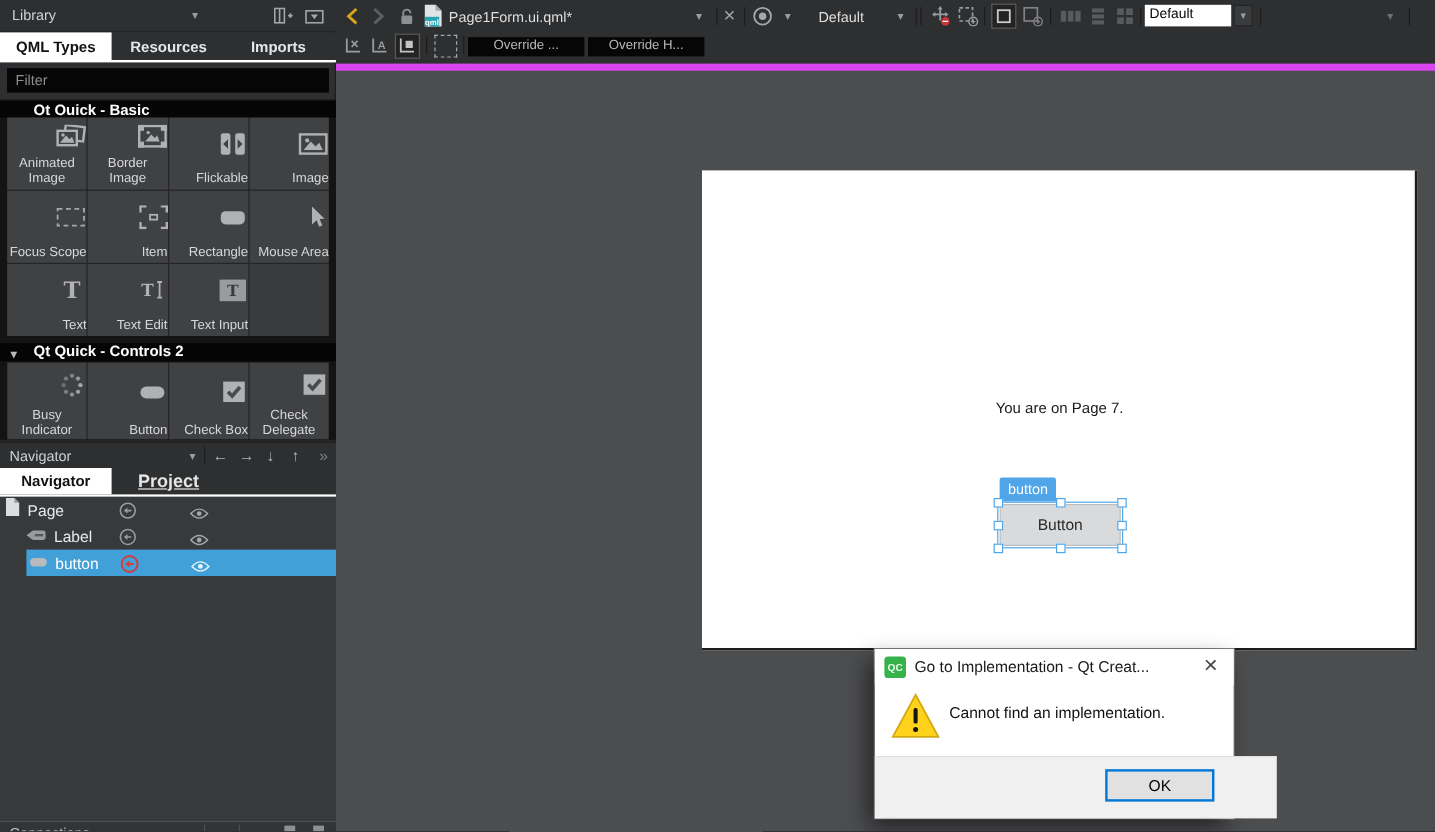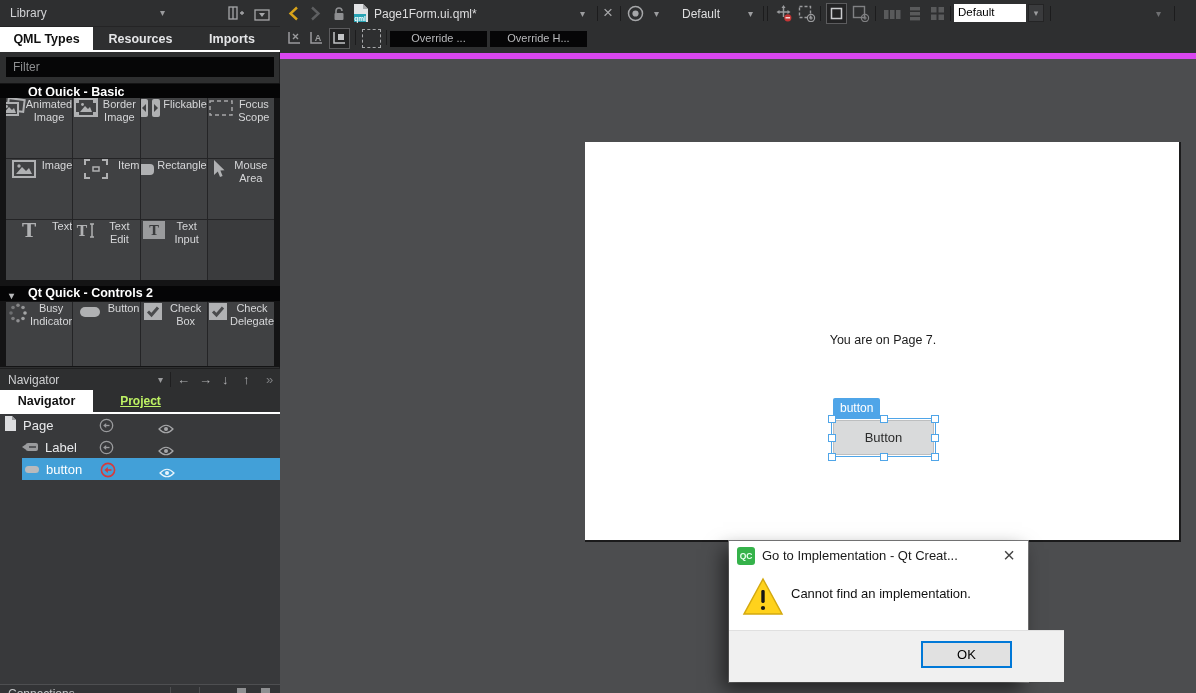--- a/index.html
+++ b/index.html
@@ -25,21 +25,21 @@
     position:absolute; left:6px; top:57px; width:268px; height:20px;
     background:#060607; border:1px solid #060607; color:#c8c9cb;
     font-size:12px; padding:0 6px; font-family:"Liberation Sans",sans-serif; outline:none;
   }
   .filter-input::placeholder { color:#8e8f91; }
 
   .lib-region { left:0; top:83px; width:280px; height:284px; background:#141415; overflow:hidden; }
   .sec-header { position:absolute; left:0; width:280px; background:#050506; color:#fff; font-weight:bold; font-size:12.5px; overflow:hidden; }
   .sec-caret { position:absolute; left:9px; top:2px; font-size:10px; color:#b8b9bb; }
   .tile-grid { position:absolute; left:6px; width:268px; display:grid; grid-template-columns:repeat(4,1fr); gap:1px; background:#242426; }
-  .tile { background:#404143; height:60px; display:flex; align-items:flex-start; justify-content:flex-end; padding-bottom:3px; overflow:hidden; }
+  .tile { background:#404143; height:60px; display:flex; flex-direction:column; align-items:flex-end; justify-content:flex-end; padding-bottom:3px; overflow:hidden; }
   .tile .ticon { flex:1; display:flex; align-items:center; justify-content:center; }
   .tile .tlabel { font-size:11px; line-height:12.5px; color:#d6d7d9; text-align:center; }
   .tile.empty { background:#3a3b3d; }
 
   
   .nav-toolbar { left:0; top:368px; width:280px; height:22px; background:#2e2f30; border-top:1px solid #1f1f20; }
   .nav-title { position:absolute; left:8px; top:4px; font-size:12px; color:#cfd0d2; }
   .nav-arrow { position:absolute; top:3px; font-size:13px; color:#b0b1b3; }
   .nav-tabs { left:0; top:390px; width:280px; height:22px; background:#2e2f30; display:flex; }
   .nav-content { left:0; top:414px; width:280px; height:270px; background:#38393b; }
@@ -160,35 +160,35 @@
                 <rect x="15" y="1" width="8" height="18" rx="2" fill="#b0b1b3"></rect>
                 <polygon points="9,6 5,10 9,14" fill="#404143"></polygon>
                 <polygon points="17,6 21,10 17,14" fill="#404143"></polygon>
               </svg>
             </span>
           <span class="tlabel">Flickable</span>
         </div>
         <div class="tile">
           <span class="ticon">
               <svg width="26" height="20">
-                <rect x="2" y="3" width="22" height="14" fill="none" stroke="#a6a7a9" stroke-width="1.5" stroke-dasharray="4 3"></rect>
-              </svg>
-            </span>
-          <span class="tlabel">Focus Scope</span>
-        </div>
-
-        <div class="tile">
-          <span class="ticon">
-              <svg width="26" height="20">
                 <rect x="2" y="2" width="22" height="16" fill="none" stroke="#b0b1b3" stroke-width="2"></rect>
                 <circle cx="8" cy="7" r="1.7" fill="#b0b1b3"></circle>
                 <polygon points="5,15 11,8 15,12 18,9 21,15" fill="#b0b1b3"></polygon>
               </svg>
             </span>
           <span class="tlabel">Image</span>
+        </div>
+
+        <div class="tile">
+          <span class="ticon">
+              <svg width="26" height="20">
+                <rect x="2" y="3" width="22" height="14" fill="none" stroke="#a6a7a9" stroke-width="1.5" stroke-dasharray="4 3"></rect>
+              </svg>
+            </span>
+          <span class="tlabel">Focus Scope</span>
         </div>
         <div class="tile">
           <span class="ticon">
               <svg width="24" height="20">
                 <path d="M1 6 V1 H6 M18 1 H23 V6 M23 14 V19 H18 M6 19 H1 V14" fill="none" stroke="#b0b1b3" stroke-width="2"></path>
                 <rect x="9" y="8" width="6" height="4" fill="none" stroke="#b0b1b3" stroke-width="1.5"></rect>
               </svg>
             </span>
           <span class="tlabel">Item</span>
         </div>
@@ -296,21 +296,21 @@
       <span class="abs" style="left:170px; top:3px; width:1px; height:15px; background:#1f1f20;"></span>
       <span class="nav-arrow" style="left:177px;">←</span>
       <span class="nav-arrow" style="left:199px;">→</span>
       <span class="nav-arrow" style="left:222px;">↓</span>
       <span class="nav-arrow" style="left:243px;">↑</span>
       <span class="nav-arrow" style="left:266px; color:#7e7f81;">»</span>
     </div>
 
     <div class="abs nav-tabs">
       <div class="tab active" style="width:93px; font-weight:bold; font-size:12.5px; display:flex; align-items:center; justify-content:center; background:#fff; color:#111;">Navigator</div>
-      <div class="tab" style="width:95px; font-weight:bold; font-size:12px; display:flex; align-items:center; justify-content:center; color:#bef264;text-decoration:underline;">Project</div>
+      <div class="tab" style="width:95px; font-weight:bold; font-size:15px; display:flex; align-items:center; justify-content:center; color:#e5e5e5;text-decoration:underline;">Project</div>
     </div>
     <div class="abs tab-underline" style="left:0; top:412px; width:280px;"></div>
 
     <div class="abs nav-content">
 
       <div class="tree-row">
         <span style="margin-left:4px;"><svg width="13" height="15">
               <path d="M1 0 h7 l4 4 v11 h-11 z" fill="#dcdddf"></path>
               <path d="M8 0 l4 4 h-4 z" fill="#9a9b9d"></path>
             </svg></span>

